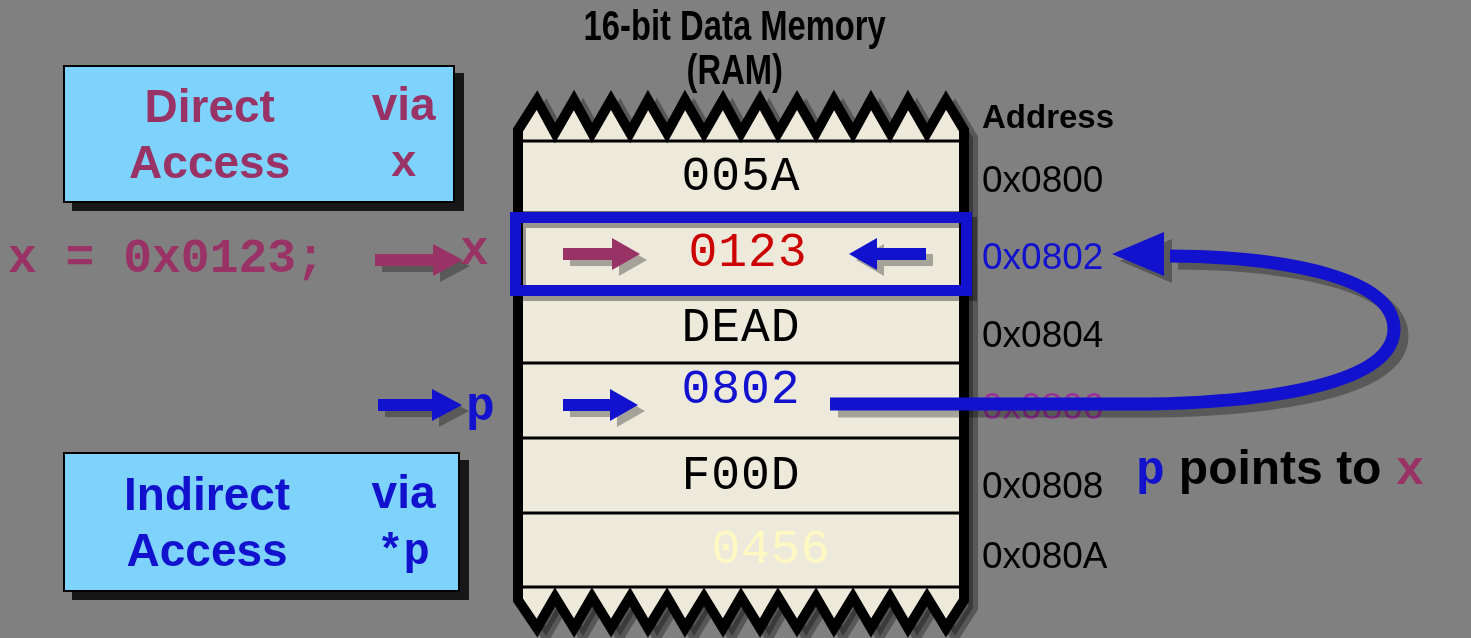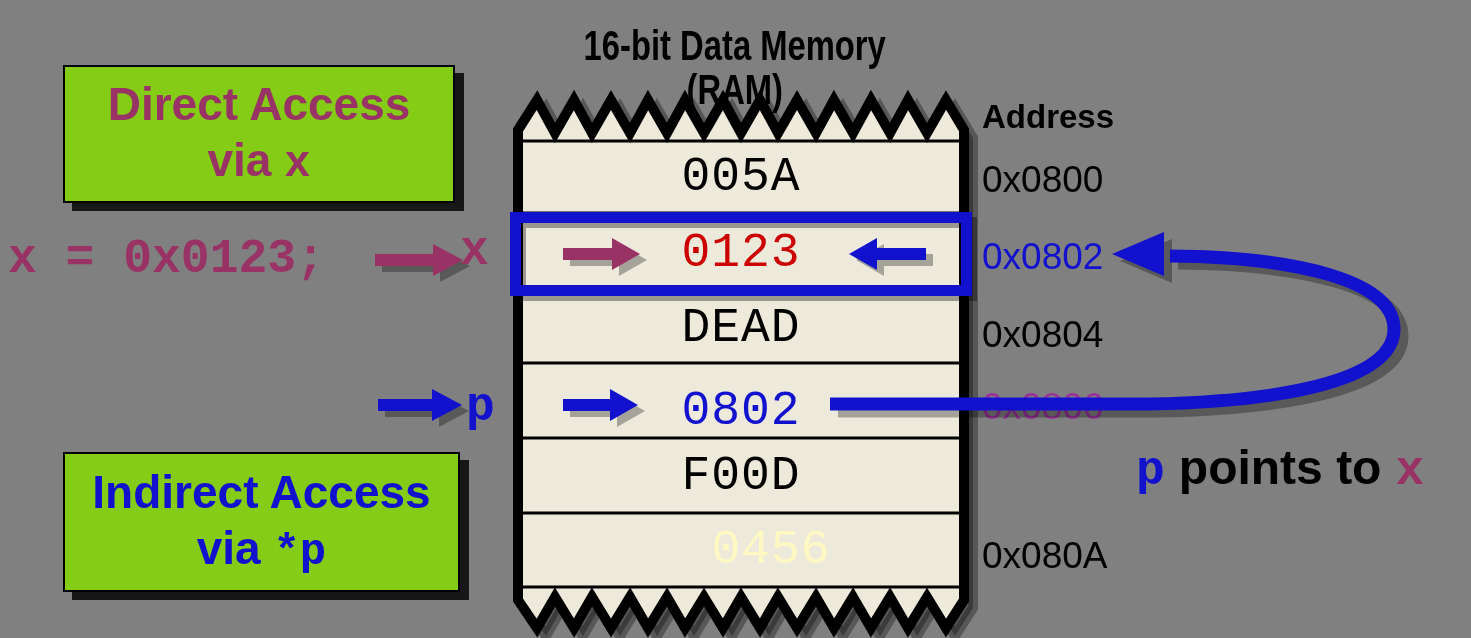--- a/index.html
+++ b/index.html
@@ -6,60 +6,60 @@
   .stage{
     position:relative; width:1471px; height:638px; overflow:hidden;
     background:#808080;
     font-family:"Liberation Sans", sans-serif;
   }
   .layer{position:absolute;left:0;top:0;width:1471px;height:638px;pointer-events:none;}
   .abs{position:absolute;text-align:center;}
 
   
   .title{
-    left:505px; top:24px; width:460px; text-align:center;
+    left:505px; top:4px; width:460px; text-align:center;
     color:#000; font-weight:bold; font-size:42px; line-height:44px;
   }
   .title .squeeze{display:inline-block; transform:scaleX(0.78); transform-origin:50% 50%; white-space:nowrap;}
 
   
   .cell{
     left:524px; width:434px; height:72px; line-height:72px;
     text-align:center; font-family:"Liberation Mono","DejaVu Sans Mono",monospace;
     font-size:48px; letter-spacing:1px;
   }
   .cell.r1{top:141px;} .cell.r2{top:217px;} .cell.r3{top:292px;}
-  .cell.r4{top:375px;} .cell.r5{top:440px;border-radius:18px;} .cell.r6{top:514px;}
+  .cell.r4{top:354px;} .cell.r5{top:440px;border-radius:18px;} .cell.r6{top:514px;}
 
   
   .hl-box{
     left:510px; top:212px; width:462px; height:84px; box-sizing:border-box;
     border:11px solid #1111CE;
     box-shadow:5px 5px 0 rgba(0,0,0,0.35), inset 5px 5px 0 rgba(0,0,0,0.35);
   }
 
   
   .addr{
     left:982px; white-space:nowrap;
     font-weight:normal; font-size:37px; line-height:37px; color:#000;
   }
   .addr-header{left:982px; top:98px; font-weight:bold; font-size:33px; color:#000;}
   .addr.a1{top:161px;} .addr.a2{top:238px;} .addr.a3{top:316px;}
   .addr.a4{top:388px;} .addr.a5{top:467px;} .addr.a6{top:537px;}
 
   
   .callout{
-    background:#84cc16; border:2px solid #000; box-sizing:border-box;
+    background:#7dd3fc; border:2px solid #000; box-sizing:border-box;
     box-shadow:9px 8px 0 rgba(0,0,0,0.82);
-    display:flex; flex-direction:column; align-items:center; justify-content:center;
+    display:flex; flex-direction:row; align-items:center; justify-content:center;
     text-align:center; font-weight:bold; font-size:46px; line-height:56px;
   }
   .callout .mono{font-family:"Liberation Mono","DejaVu Sans Mono",monospace; font-size:44px; font-weight:bold;}
   .direct{left:63px; top:65px; width:392px; height:138px; color:#993366;}
-  .indirect{left:63px; top:452px; width:397px; height:140px; color:#1111CE;text-align:right;}
+  .indirect{left:63px; top:452px; width:397px; height:140px; color:#1111CE;}
 
   
   .mono-label{
     font-family:"Liberation Mono","DejaVu Sans Mono",monospace;
     font-weight:bold; font-size:48px; line-height:48px; white-space:nowrap;
   }
   .code-line{left:8px; top:227px; color:#993366;margin-top:8px;}
   .x-label{left:460px; top:227px; color:#993366;}
   .p-label{left:466px; top:383px; color:#1111CE;}
 
@@ -119,31 +119,32 @@
   </svg>
 
   <div class="abs hl-box"></div>
 
   <div class="abs title">
     <span class="squeeze">16-bit Data Memory</span><br>
     <span class="squeeze">(RAM)</span>
   </div>
 
   <div class="abs cell r1" style="color: #000000;">005A</div>
-  <div class="abs cell r2" style="color: rgb(204, 0, 0);">0123</div>
+  <div class="abs cell r2" style="color: rgb(204, 0, 0); margin-left: 7px;">0123</div>
   <div class="abs cell r3" style="color: rgb(0, 0, 0);">DEAD</div>
   <div class="abs cell r4" style="color: rgb(17, 17, 206);">0802</div>
   <div class="abs cell r5" style="color: rgb(0, 0, 0);">F00D</div>
   <div class="abs cell r6" style="color: #fef9c3; padding-left: 30px;">0456</div>
 
   <div class="abs addr-header">Address</div>
   <div class="abs addr a1" style="color: rgb(0, 0, 0);">0x0800</div>
   <div class="abs addr a2" style="color: rgb(17, 17, 206);">0x0802</div>
   <div class="abs addr a3" style="color: rgb(0, 0, 0);">0x0804</div>
   <div class="abs addr a4" style="color: rgb(153, 51, 153);">0x0806</div>
+  <div class="abs addr a5" style="color: rgb(0, 0, 0);">0x0808</div>
   <div class="abs addr a6" style="color: rgb(0, 0, 0);">0x080A</div>
 
   <div class="abs callout direct">
     <div><span>Direct Access</span></div>
     <div>
       <span>via</span>
       <span class="mono">x</span>
     </div>
   </div>
 

